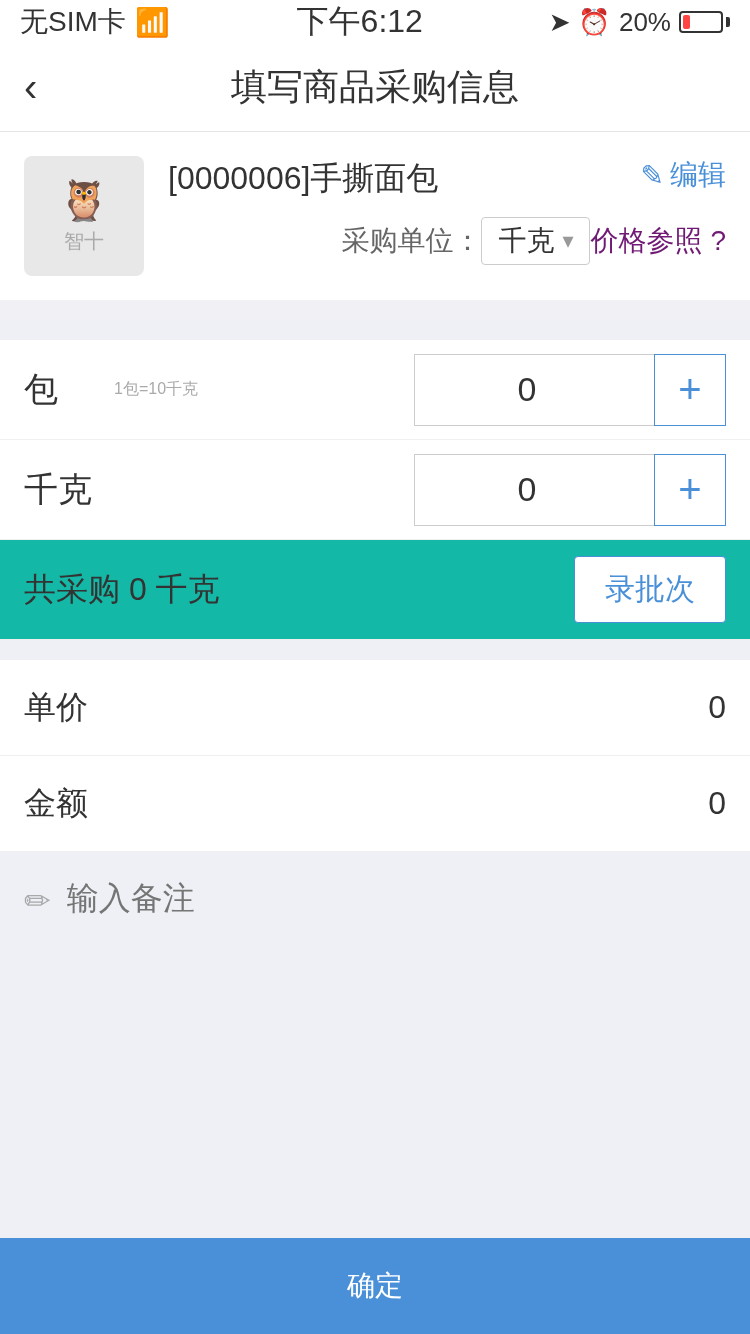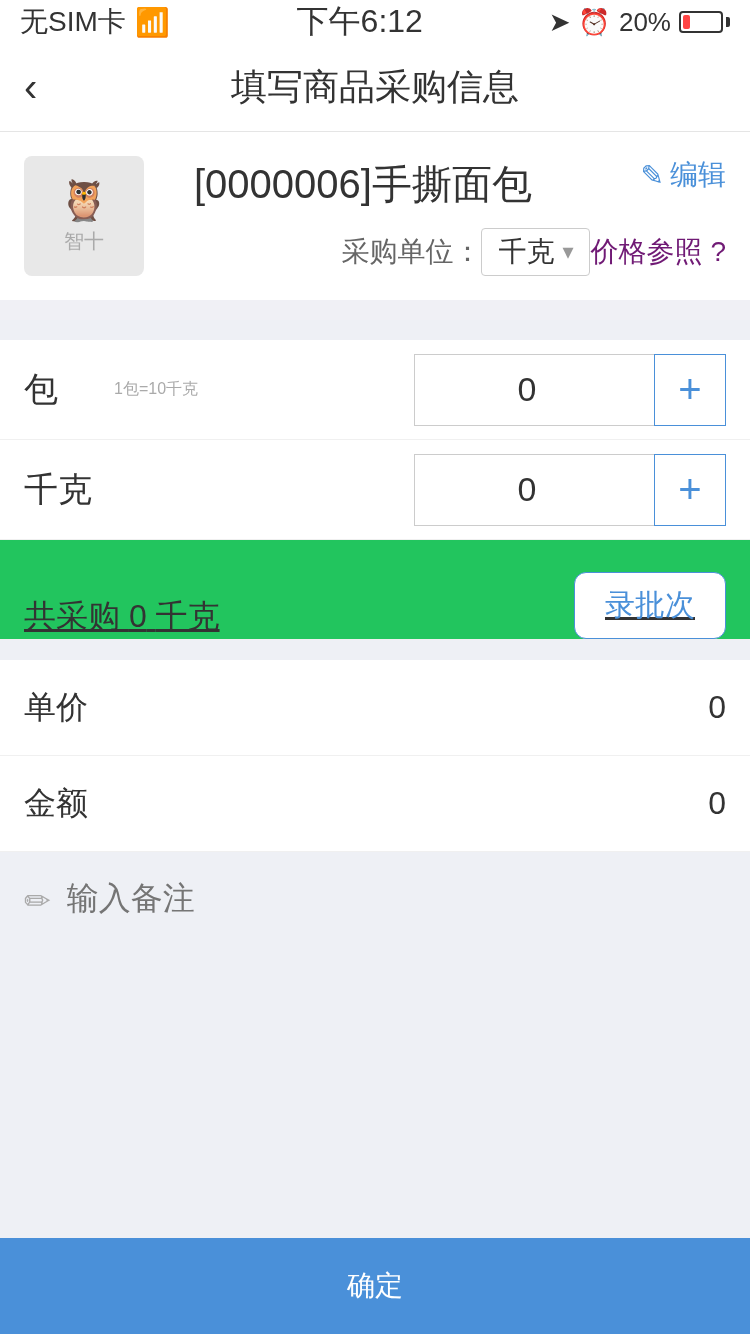--- a/index.html
+++ b/index.html
@@ -109,25 +109,24 @@
       font-size: 20px;
     }
     .owl-icon {
       font-size: 40px;
       margin-bottom: 4px;
     }
     .product-info {
       flex: 1;
     }
     .product-name {
-      font-size: 40px;
+      font-size: 32px;
       color: #333;
       margin-bottom: 16px;
       line-height: 1.4;
-      margin-left: 26px;
     }
     .product-unit-row {
       display: flex;
       align-items: center;
       justify-content: flex-end;
     }
     .unit-label {
       font-size: 28px;
       color: #666;
     }
@@ -220,39 +219,38 @@
       font-size: 40px;
       display: flex;
       align-items: center;
       justify-content: center;
       cursor: pointer;
     }
 
     
     .total-row {
       display: flex;
-      align-items: flex-end;
+      align-items: center;
       padding: 0 24px;
       height: 100px;
-      background: #22c55e;
+      background: #14b8a6;
       border-bottom: 1px solid #f0f0f0;
-      text-decoration: underline;
     }
     .total-text {
       font-size: 32px;
       color: #333;
       flex: 1;
     }
     .batch-btn {
       border: 1px solid #4a90d9;
       color: #4a90d9;
       background: #fff;
       padding: 12px 30px;
       font-size: 30px;
-      border-radius: 12px;
+      border-radius: 4px;
       cursor: pointer;
     }
 
     .divider2 {
       height: 20px;
       background: #eef0f5;
     }
 
     
     .price-section {

